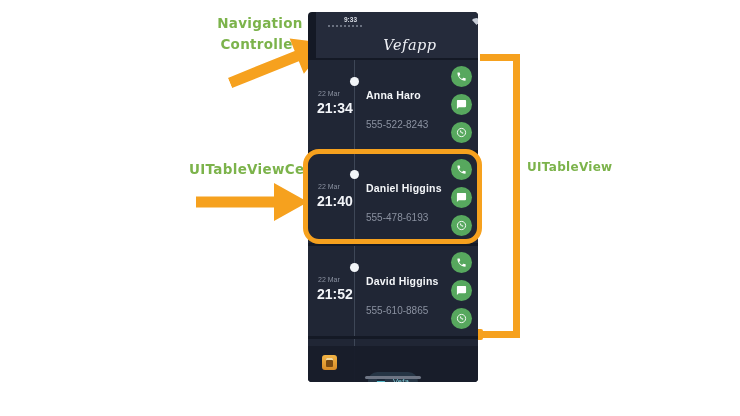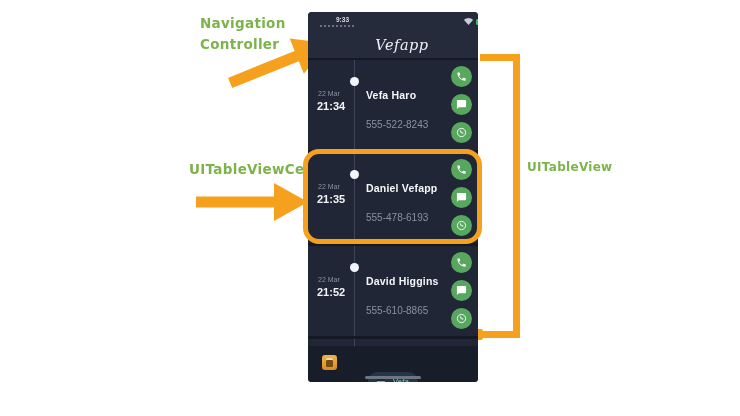--- a/index.html
+++ b/index.html
@@ -5,21 +5,21 @@
   html,body{margin:0;padding:0}
   body{
     width:740px;height:416px;background:#ffffff;position:relative;
     font-family:"Liberation Sans",sans-serif;overflow:hidden;
   }
   
   .anno{
     position:absolute;color:#7CB34B;font-family:"DejaVu Sans",cursive;
     font-weight:bold;letter-spacing:.3px;
   }
-  .anno-nav{left:200px;top:13px;width:120px;text-align:left;font-size:13.5px;line-height:21px}
+  .anno-nav{left:200px;top:13px;width:120px;text-align:center;font-size:13.5px;line-height:21px}
   .anno-cell{left:189px;top:161px;font-size:13.5px}
   .anno-table{left:527px;top:160px;font-size:12px}
   
   .arrow{position:absolute}
   .arrow svg{display:block}
   .arrow-nav{left:230px;top:60px;transform:rotate(-22deg);transform-origin:0 50%}
   .arrow-cell{left:196px;top:179px}
   .brk{position:absolute;background:#F6A11E}
   .brk-top{left:480px;top:54px;width:40px;height:7px}
   .brk-vert{left:513px;top:54px;width:7px;height:284px}
@@ -27,40 +27,40 @@
   .brk-nub{left:472px;top:329px;width:11px;height:11px;border-radius:2px}
   .cell-highlight{
     position:absolute;left:303px;top:149px;width:179px;height:95px;
     box-sizing:border-box;border:5px solid #F6A11E;border-radius:16px;z-index:6;
   }
   
   .phone{
     position:absolute;left:308px;top:12px;width:170px;height:370px;
     background:#141925;border-radius:4px;overflow:hidden;z-index:2;
   }
-  .navbar{position:absolute;left:0;top:0;width:188px;height:46px;background:#252B3B}
+  .navbar{position:absolute;left:8px;top:0;width:188px;height:46px;background:#252B3B}
   .sb-time{position:absolute;left:28px;top:4px;font-size:6.5px;font-weight:bold;color:#D9DDE5}
   .sb-carrier{position:absolute;left:12px;top:13px;width:34px;height:2px;
     background:repeating-linear-gradient(90deg,#6A7180 0 2px,transparent 2px 4px)}
   .sb-right{position:absolute;right:7px;top:6px;display:flex;align-items:center;gap:3px}
   .wifi{width:9px;height:7px;background:#C9CED8;clip-path:polygon(50% 100%,0 30%,15% 12%,50% 0,85% 12%,100% 30%)}
   .battery{width:13px;height:6px;background:#3FBF58;border-radius:1.5px;position:relative}
   .battery:after{content:"";position:absolute;right:-2px;top:1.5px;width:1.5px;height:3px;background:#8a8f99;border-radius:1px}
   .nav-title{
     position:absolute;left:0;right:0;top:25px;text-align:center;color:#EEF0F5;
     font-family:"DejaVu Serif",serif;font-style:italic;font-size:14.5px;letter-spacing:.5px;
   }
   
   .cell{position:absolute;left:0;width:170px;height:90px;background:#202635}
   .cell1{top:48px}.cell2{top:141px}.cell3{top:234px}
   .cell4{top:327px;height:43px}
   .tline{position:absolute;left:46px;top:0;bottom:0;width:1px;background:#3E4757}
   .tdot{position:absolute;left:42px;top:17px;width:9px;height:9px;border-radius:50%;background:#F2F5F8}
   .cdate{position:absolute;left:10px;top:30px;font-size:7px;color:#8A91A0}
-  .ctime{position:absolute;left:9px;top:40px;font-size:11px;font-weight:bold;color:#F2F4F8}
+  .ctime{position:absolute;left:9px;top:40px;font-size:14px;font-weight:bold;color:#F2F4F8}
   .cname{position:absolute;left:58px;top:29px;font-size:10.5px;font-weight:bold;color:#F4F6F9;letter-spacing:.2px}
   .cnum{position:absolute;left:58px;top:59px;font-size:10px;color:#8A91A0}
   .acts{position:absolute;right:6px;top:6px;display:flex;flex-direction:column;gap:7px}
   .act{width:21px;height:21px;border-radius:50%;background:#57A85E;display:flex;align-items:center;justify-content:center}
   .act svg{width:11px;height:11px}
   
   .tabbar{position:absolute;left:0;top:334px;width:170px;height:36px;background:rgba(24,29,42,.97)}
   .tab-contacts{position:absolute;left:14px;top:9px;width:15px;height:15px;border-radius:3px;
     background:linear-gradient(#F2B445,#D88B27);display:flex;align-items:center;justify-content:center}
   .tab-contacts i{display:block;width:7px;height:9px;background:#7A4A12;border-radius:1px;
@@ -90,21 +90,21 @@
       <span class="battery"></span>
     </span>
     <div class="nav-title">Vefapp</div>
   </div>
 
   <div class="cell cell1">
     <span class="tline"></span>
     <span class="tdot"></span>
     <span class="cdate">22 Mar</span>
     <span class="ctime">21:34</span>
-    <span class="cname">Vefa Haro</span>
+    <span class="cname">Anna Haro</span>
     <span class="cnum">555-522-8243</span>
     <span class="acts">
       <span class="act">
         <svg viewBox="0 0 24 24">
             <path fill="#fff" d="M6.62 10.79c1.44 2.83 3.76 5.14 6.59 6.59l2.2-2.2c.27-.27.67-.36 1.02-.24 1.12.37 2.33.57 3.57.57.55 0 1 .45 1 1V20c0 .55-.45 1-1 1-9.39 0-17-7.61-17-17 0-.55.45-1 1-1h3.5c.55 0 1 .45 1 1 0 1.25.2 2.45.57 3.57.11.35.03.74-.25 1.02l-2.2 2.2z"></path>
           </svg>
       </span>
       <span class="act">
         <svg viewBox="0 0 24 24">
             <path fill="#fff" d="M20 2H4c-1.1 0-2 .9-2 2v18l4-4h14c1.1 0 2-.9 2-2V4c0-1.1-.9-2-2-2z"></path>
@@ -116,22 +116,22 @@
             <path fill="#fff" d="M9.5 7.5c.5-.5 1-.4 1.3 0l.9 1.2c.2.3.1.7-.1 1l-.5.6c.4.8 1.2 1.6 2 2l.6-.5c.3-.2.7-.3 1-.1l1.2.9c.4.3.5.8 0 1.3-.7.7-2 .8-3.3 0-1.5-.9-2.8-2.2-3.5-3.7-.5-1.1-.3-2 .4-2.7z"></path>
           </svg>
       </span>
     </span>
   </div>
 
   <div class="cell cell2">
     <span class="tline"></span>
     <span class="tdot"></span>
     <span class="cdate">22 Mar</span>
-    <span class="ctime">21:35</span>
-    <span class="cname">Daniel Vefapp</span>
+    <span class="ctime">21:40</span>
+    <span class="cname">Daniel Higgins</span>
     <span class="cnum">555-478-6193</span>
     <span class="acts">
       <span class="act">
         <svg viewBox="0 0 24 24">
             <path fill="#fff" d="M6.62 10.79c1.44 2.83 3.76 5.14 6.59 6.59l2.2-2.2c.27-.27.67-.36 1.02-.24 1.12.37 2.33.57 3.57.57.55 0 1 .45 1 1V20c0 .55-.45 1-1 1-9.39 0-17-7.61-17-17 0-.55.45-1 1-1h3.5c.55 0 1 .45 1 1 0 1.25.2 2.45.57 3.57.11.35.03.74-.25 1.02l-2.2 2.2z"></path>
           </svg>
       </span>
       <span class="act">
         <svg viewBox="0 0 24 24">
             <path fill="#fff" d="M20 2H4c-1.1 0-2 .9-2 2v18l4-4h14c1.1 0 2-.9 2-2V4c0-1.1-.9-2-2-2z"></path>

